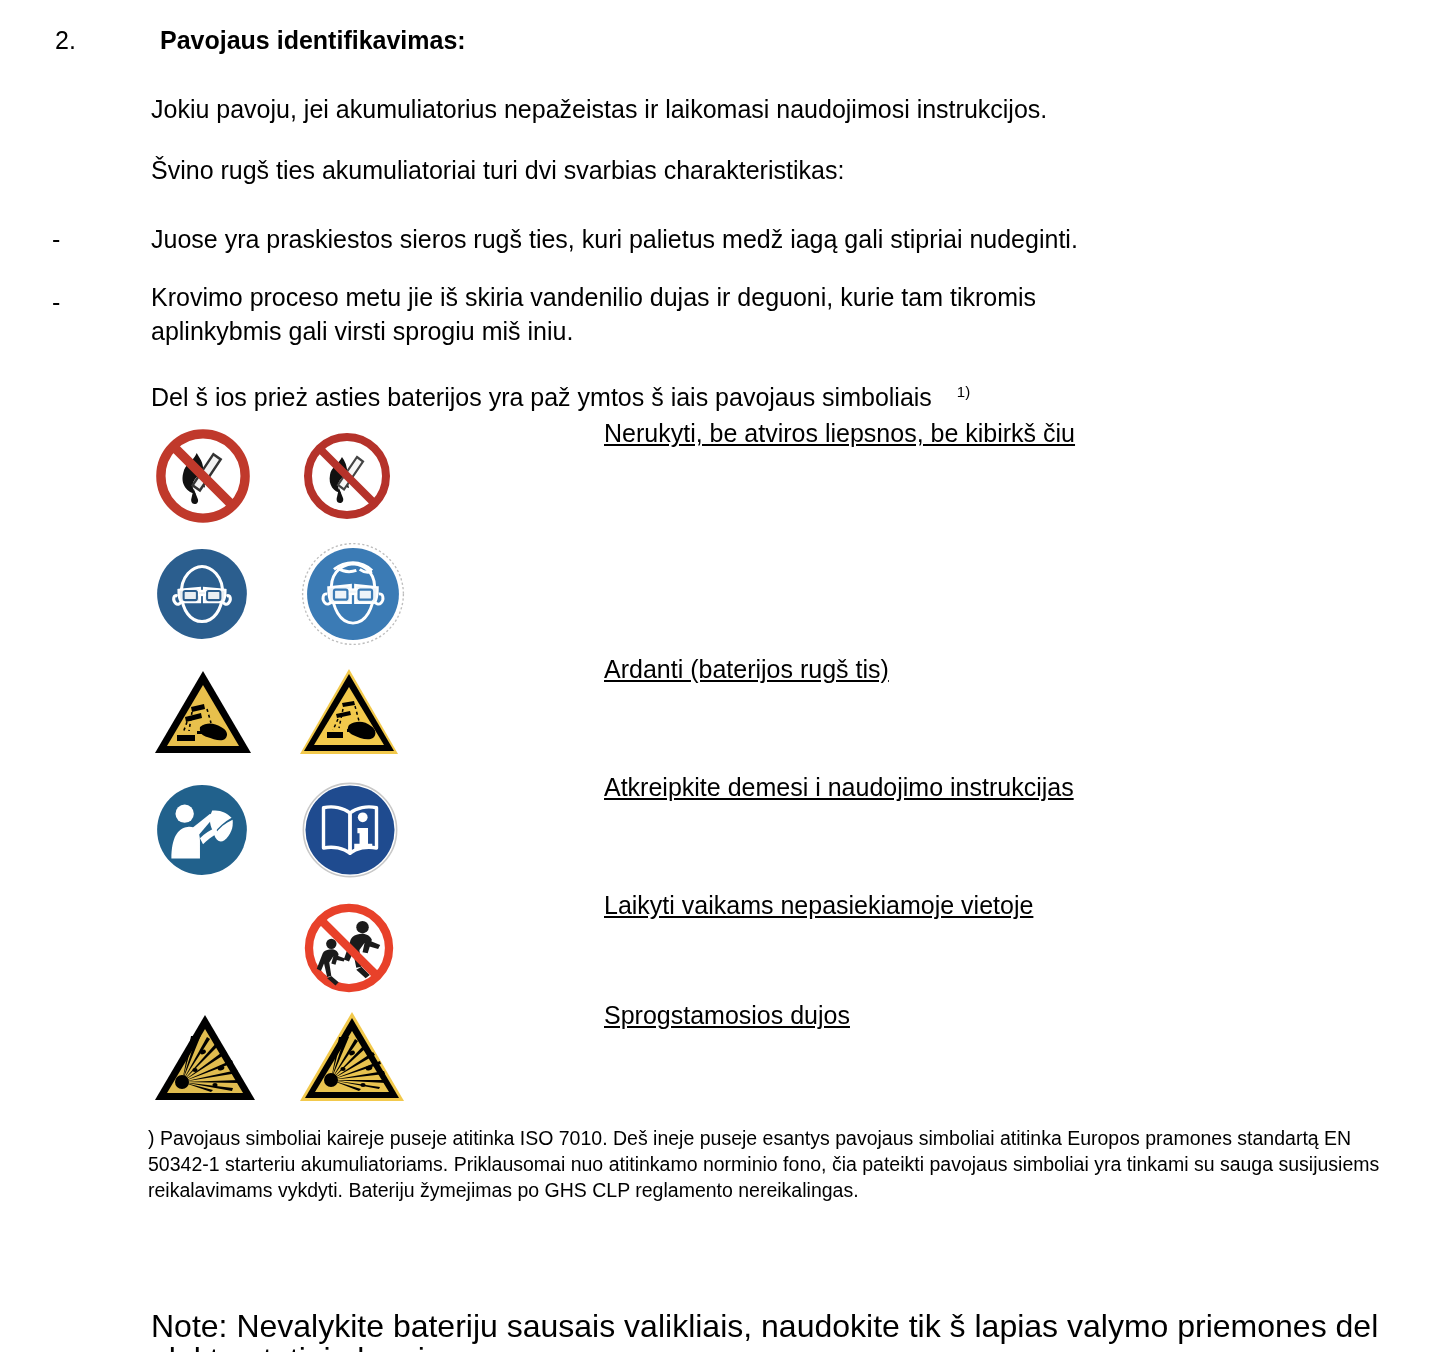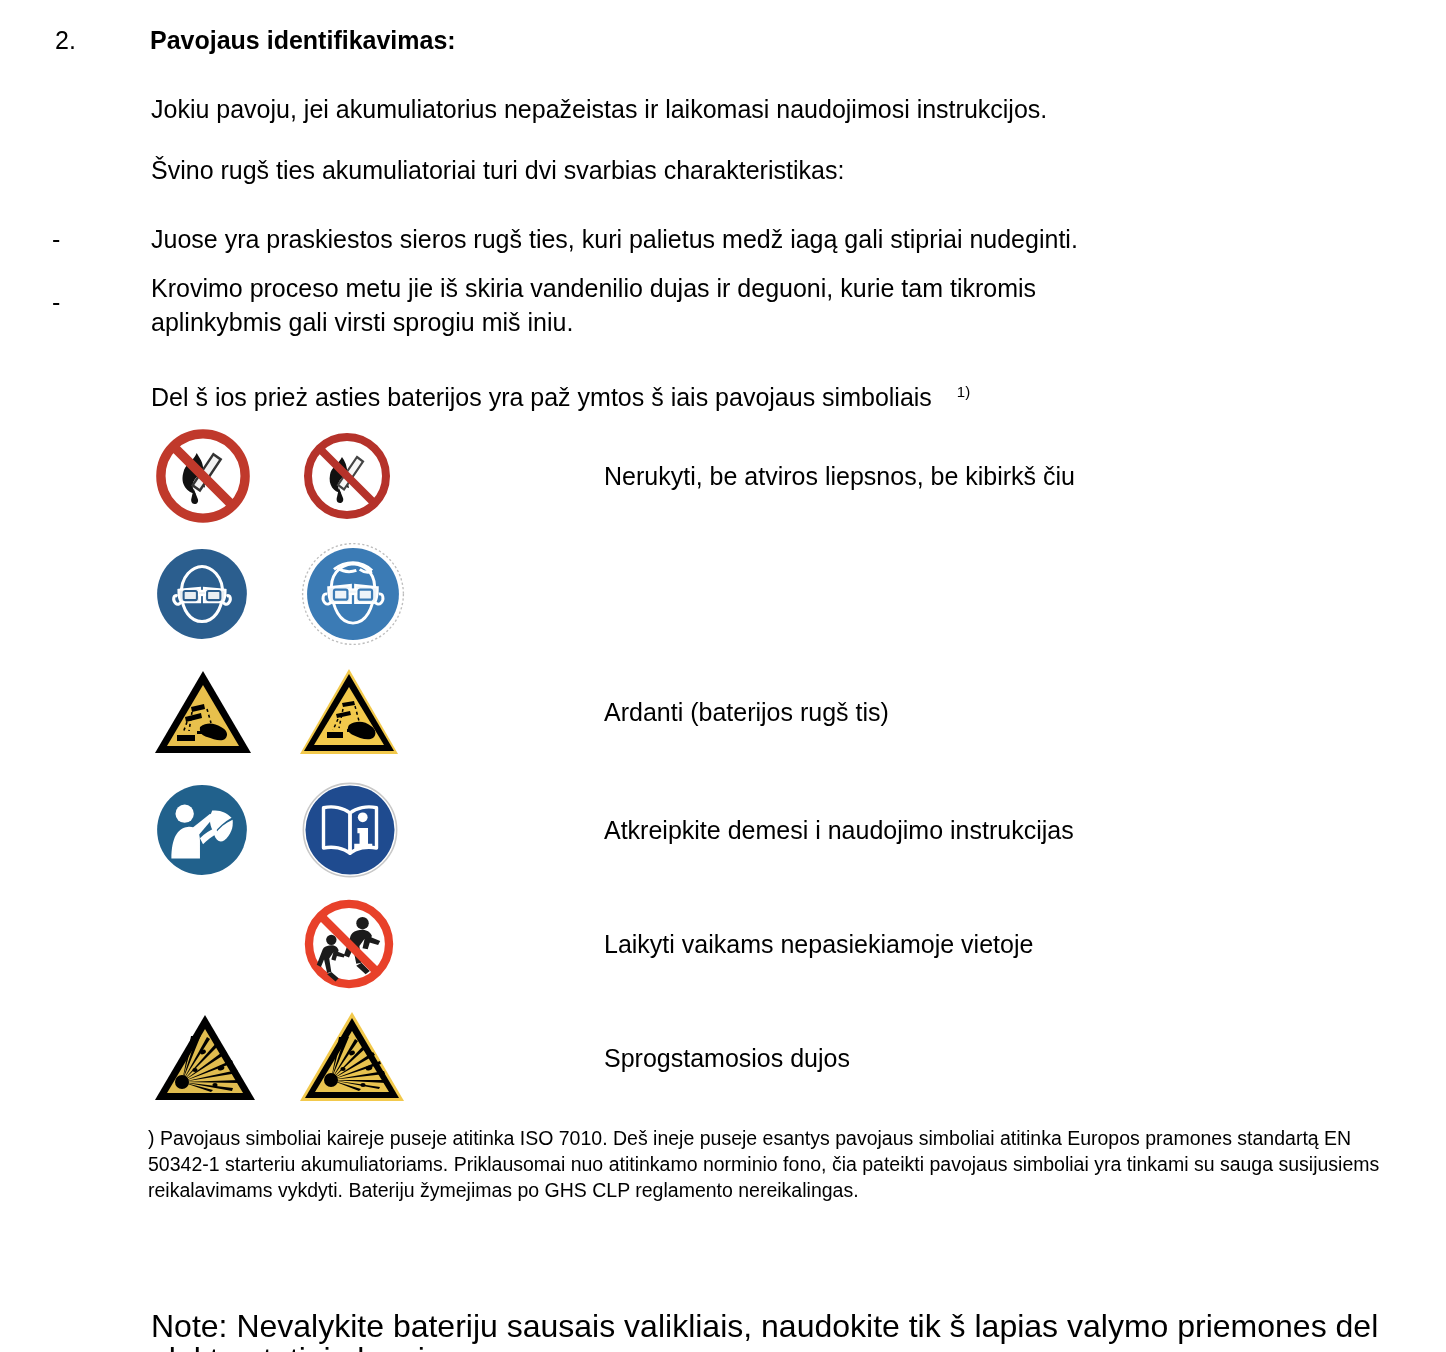--- a/index.html
+++ b/index.html
@@ -29,20 +29,21 @@
   .num-col {
     width: 150px;
     padding-left: 55px;
     box-sizing: border-box;
     font-size: 25px;
     line-height: 32px;
   }
   .heading-text {
     font-size: 25px;
     line-height: 32px;
+    margin-left: 10px;
   }
   .heading-text b { font-weight: bold; }
 
   .para {
     position: absolute;
     left: 151px;
     font-size: 25px;
     line-height: 34px;
     width: 1200px;
   }
@@ -59,22 +60,22 @@
 
   
   .symbol-table {
     position: absolute;
     left: 151px;
     top: 417px;
     width: 1230px;
   }
   .sym-row {
     display: flex;
-    align-items: center;
     height: 118px;
+    text-decoration: underline;
   }
   .sym-cell {
     width: 140px;
     height: 118px;
     display: flex;
     align-items: center;
     justify-content: flex-start;
     flex: none;
   }
   .sym-cell.second { padding-left: 6px; }
@@ -117,21 +118,21 @@
   </div>
 
   <div class="para" style="top:153px">Švino rugš ties akumuliatoriai turi dvi svarbias charakteristikas:</div>
 
   <div class="para" style="top:92px">Jokiu pavoju, jei akumuliatorius nepažeistas ir laikomasi naudojimosi instrukcijos.</div>
 
   <div class="bullet" style="top:222px">-</div>
   <div class="para" style="top:222px">Juose yra praskiestos sieros rugš ties, kuri palietus medž iagą gali stipriai nudeginti.</div>
 
   <div class="bullet" style="top:285px">-</div>
-  <div class="para" style="top:271px">
+  <div class="para" style="top:280px">
     <span>Krovimo proceso metu jie iš skiria vandenilio dujas ir deguoni, kurie tam tikromis</span><br>
     <span>aplinkybmis gali virsti sprogiu miš iniu.</span>
   </div>
 
   <div class="para" style="top:375px">
     <span>Del š ios prież asties baterijos yra paž ymtos š iais pavojaus simboliais</span>
     <span class="sup" style="padding-left:18px">1)</span>
   </div>
 
   <div class="symbol-table">

